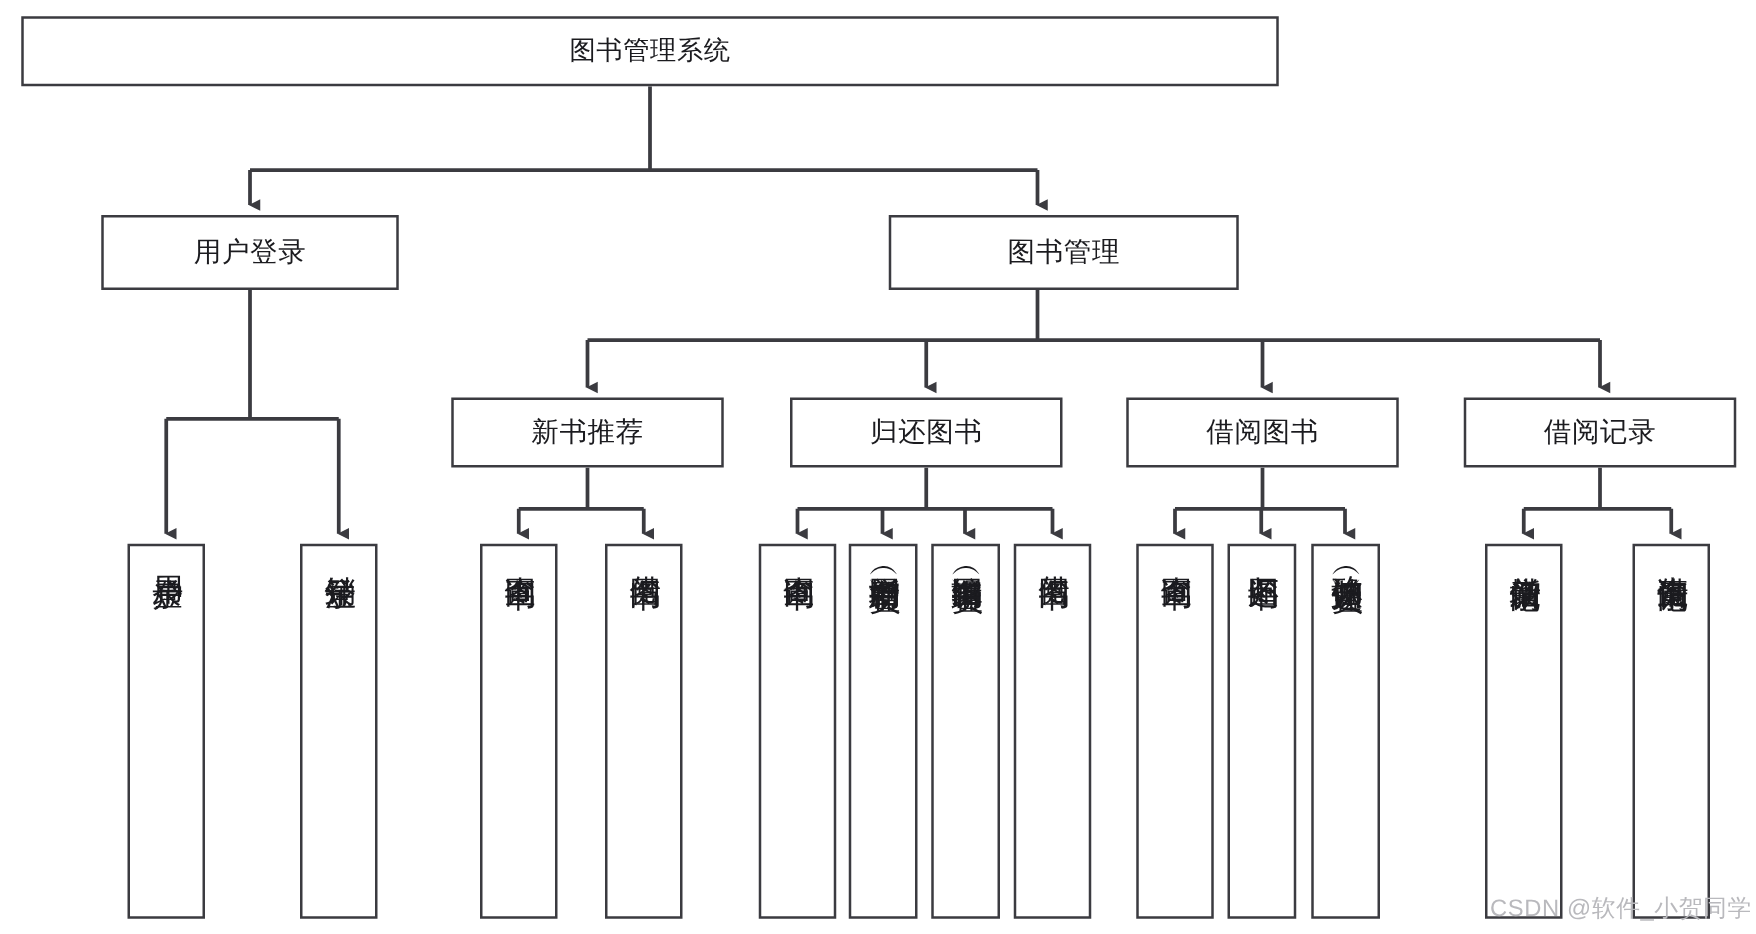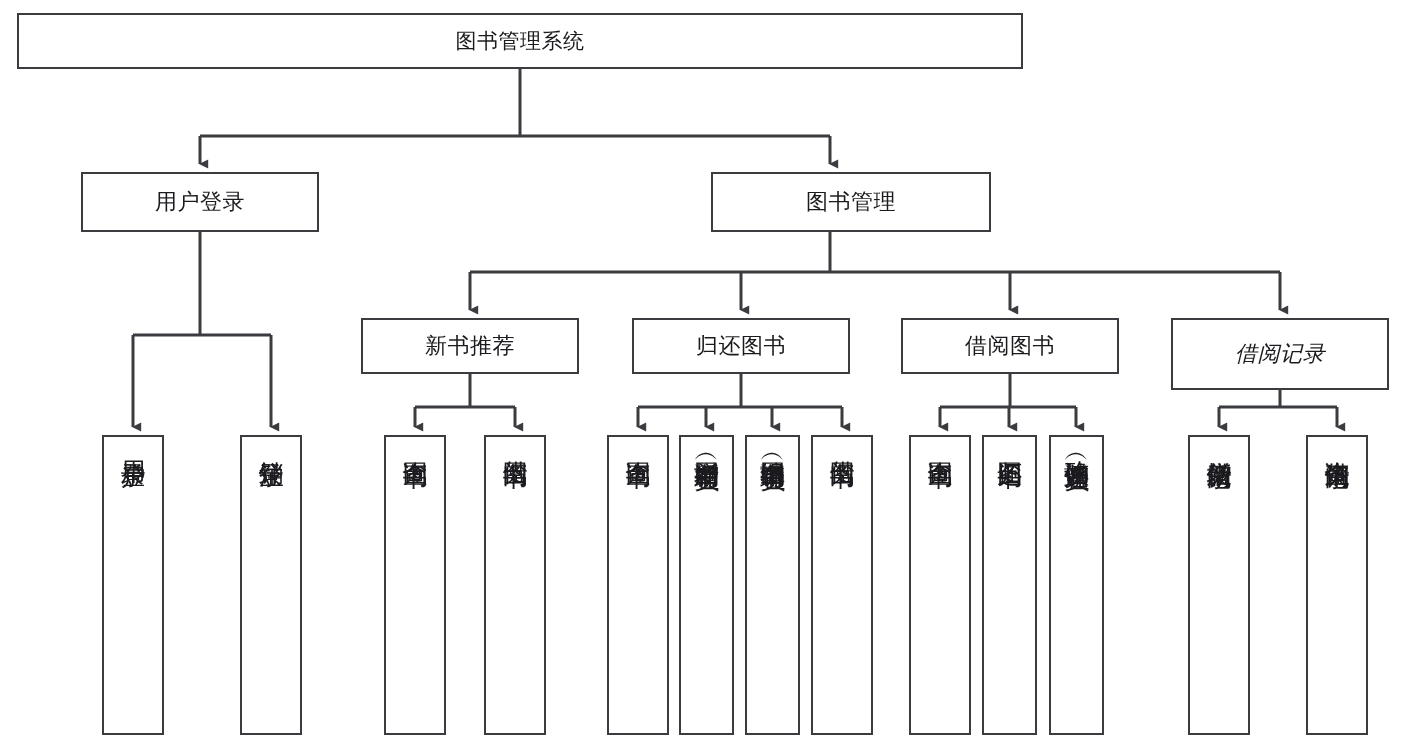--- a/index.html
+++ b/index.html
@@ -142,21 +142,21 @@
 
   <div class="node horizontal" style="left:361px; top:318px; width:218px; height:56px;">
     <span class="node-label">新书推荐</span>
   </div>
   <div class="node horizontal" style="left:632px; top:318px; width:218px; height:56px;">
     <span class="node-label">归还图书</span>
   </div>
   <div class="node horizontal" style="left:901px; top:318px; width:218px; height:56px;">
     <span class="node-label">借阅图书</span>
   </div>
-  <div class="node horizontal" style="left:1171px; top:318px; width:218px; height:72px;font-style:italic;">
+  <div class="node horizontal" style="left:1171px; top:318px; width:218px; height:56px;">
     <span class="node-label">借阅记录</span>
   </div>
 
   <div class="node vertical" style="left:102px; top:435px; width:62px; height:300px;">
     <span class="node-label">用户登录</span>
   </div>
   <div class="node vertical" style="left:240px; top:435px; width:62px; height:300px;">
     <span class="node-label">注销登录</span>
   </div>
   <div class="node vertical" style="left:384px; top:435px; width:62px; height:300px;">
@@ -186,14 +186,15 @@
   <div class="node vertical" style="left:1049px; top:435px; width:55px; height:300px;">
     <span class="node-label">确认归还（管理员）</span>
   </div>
   <div class="node vertical" style="left:1188px; top:435px; width:62px; height:300px;">
     <span class="node-label">新增借阅记录</span>
   </div>
   <div class="node vertical" style="left:1306px; top:435px; width:62px; height:300px;">
     <span class="node-label">查询借阅记录</span>
   </div>
 
+  <div class="watermark" style="left:1192px; top:714px;">CSDN @软件_小贺同学</div>
 
 </div>
 
 </body></html>

